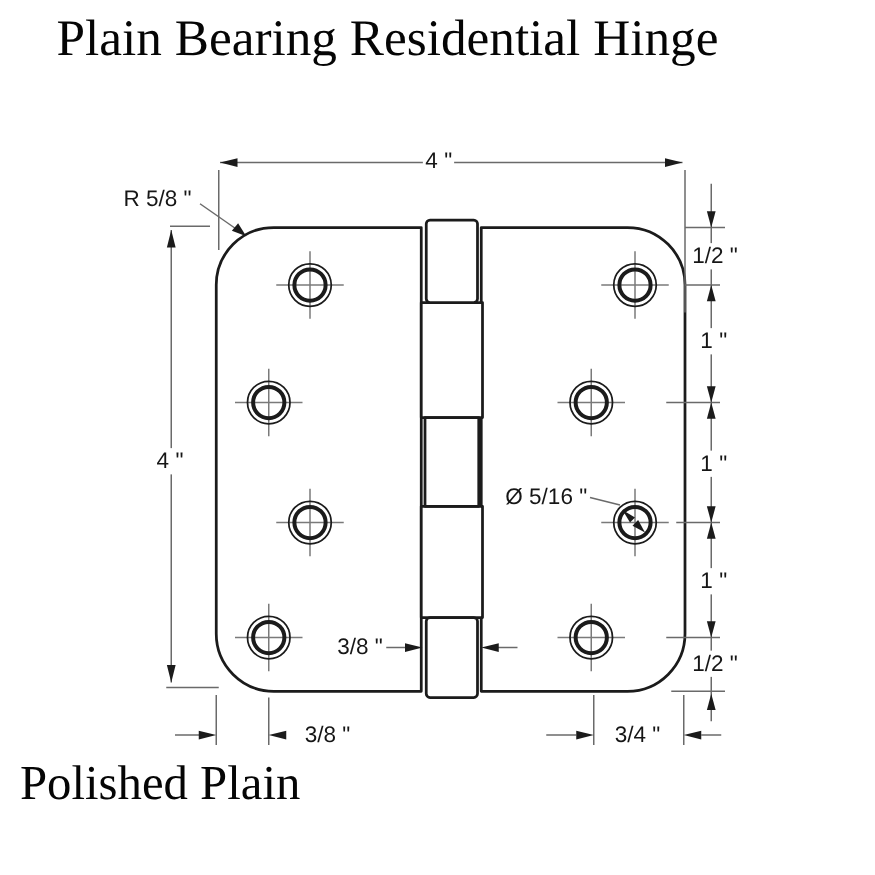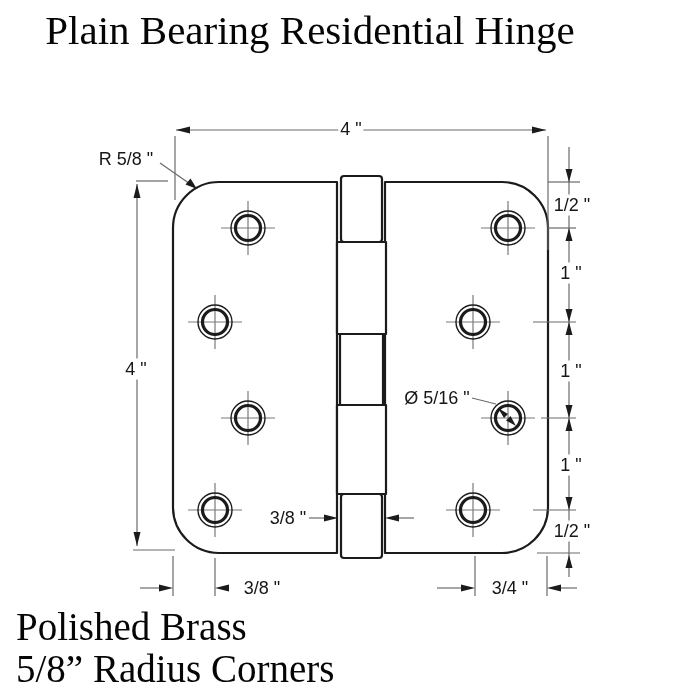--- a/index.html
+++ b/index.html
@@ -173,17 +173,16 @@
   <span class="dim-label" style="left:571px;top:273px;">1 "</span>
   <span class="dim-label" style="left:571px;top:371px;">1 "</span>
   <span class="dim-label" style="left:571px;top:465px;">1 "</span>
   <span class="dim-label" style="left:572px;top:531px;">1/2 "</span>
   <span class="dim-label" style="left:437px;top:398px;">Ø 5/16 "</span>
   <span class="dim-label" style="left:288px;top:518px;">3/8 "</span>
   <span class="dim-label" style="left:262px;top:588px;">3/8 "</span>
   <span class="dim-label" style="left:510px;top:588px;">3/4 "</span>
 
   <div class="footer">
-    <div>Polished Brass</div>
-    <div>5/8” Radius Corners</div>
+    <div>Polished Plain</div>
   </div>
 
 </div>
 
 </body></html>

